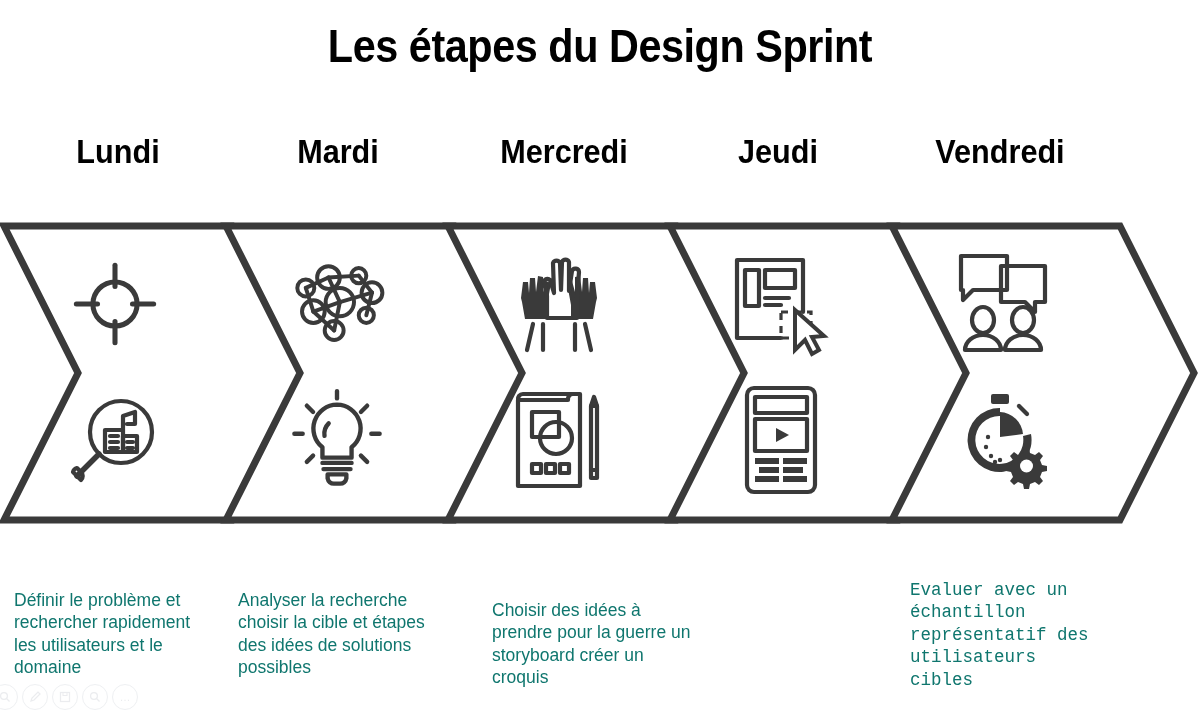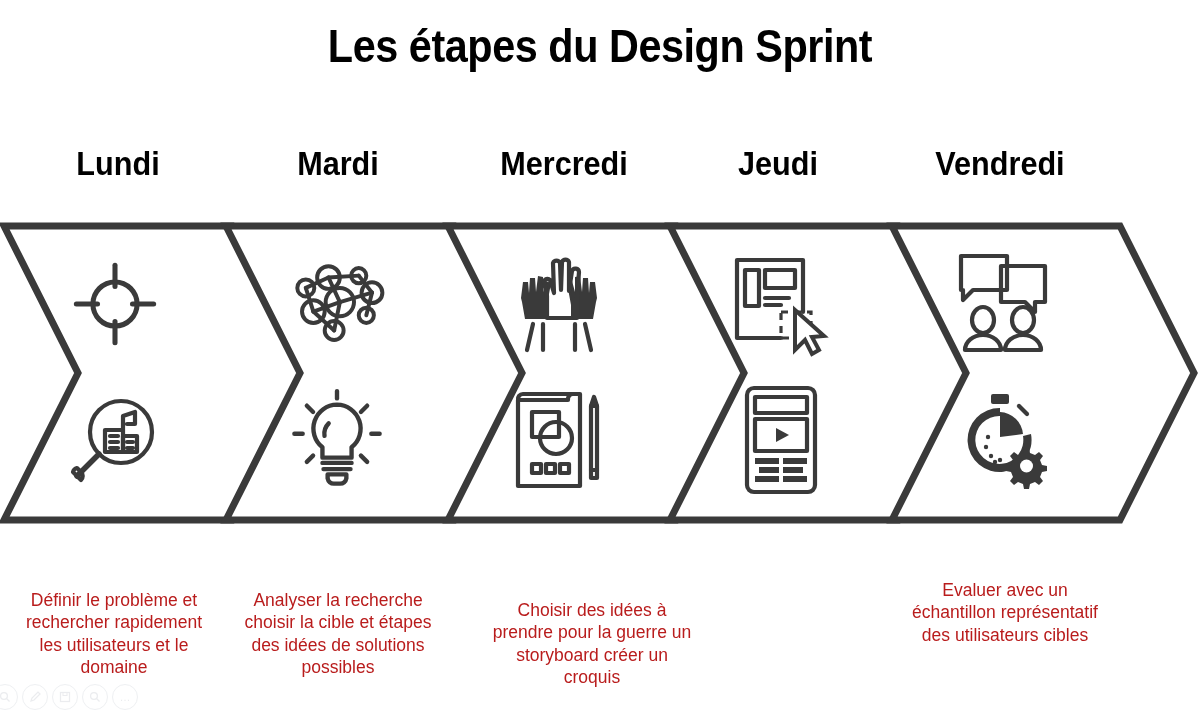--- a/index.html
+++ b/index.html
@@ -33,21 +33,20 @@
     white-space: nowrap;
   }
 
   
   #days-row {
     position: absolute;
     top: 132px;
     left: 0;
     width: 1200px;
     height: 52px;
-    margin-top: 12px;
   }
   .day-label {
     position: absolute;
     top: 0;
     text-align: center;
     font-size: 34px;
     font-weight: bold;
     color: #000000;
     transform: scaleX(0.9);
     white-space: nowrap;
@@ -115,29 +114,28 @@
     position: absolute;
     top: 586px;
     left: 0;
     width: 1200px;
     height: 112px;
   }
   .caption {
     position: absolute;
     font-size: 17.5px;
     line-height: 22.4px;
-    text-align: center;
-    color: #b91c1c;
+    color: #0f766e;
     font-weight: normal;
   }
   .caption[data-idx="0"] { left: 14px;  width: 200px; top: 3px; }
   .caption[data-idx="1"] { left: 238px; width: 200px; top: 3px; }
   .caption[data-idx="2"] { left: 460px; width: 200px; top: 13px; margin-left: 32px; }
   .caption[data-idx="3"] { left: 688px; width: 190px; top: 13px; }
-  .caption[data-idx="4"] { left: 910px; width: 190px; top: -7px; }
+  .caption[data-idx="4"] { left: 910px; width: 190px; top: -7px; font-family: Liberation Mono, monospace; }
 
   
   #overlay-toolbar {
     position: absolute;
     left: -8px;
     bottom: 0px;
     height: 26px;
     display: flex;
     align-items: center;
     gap: 4px;

